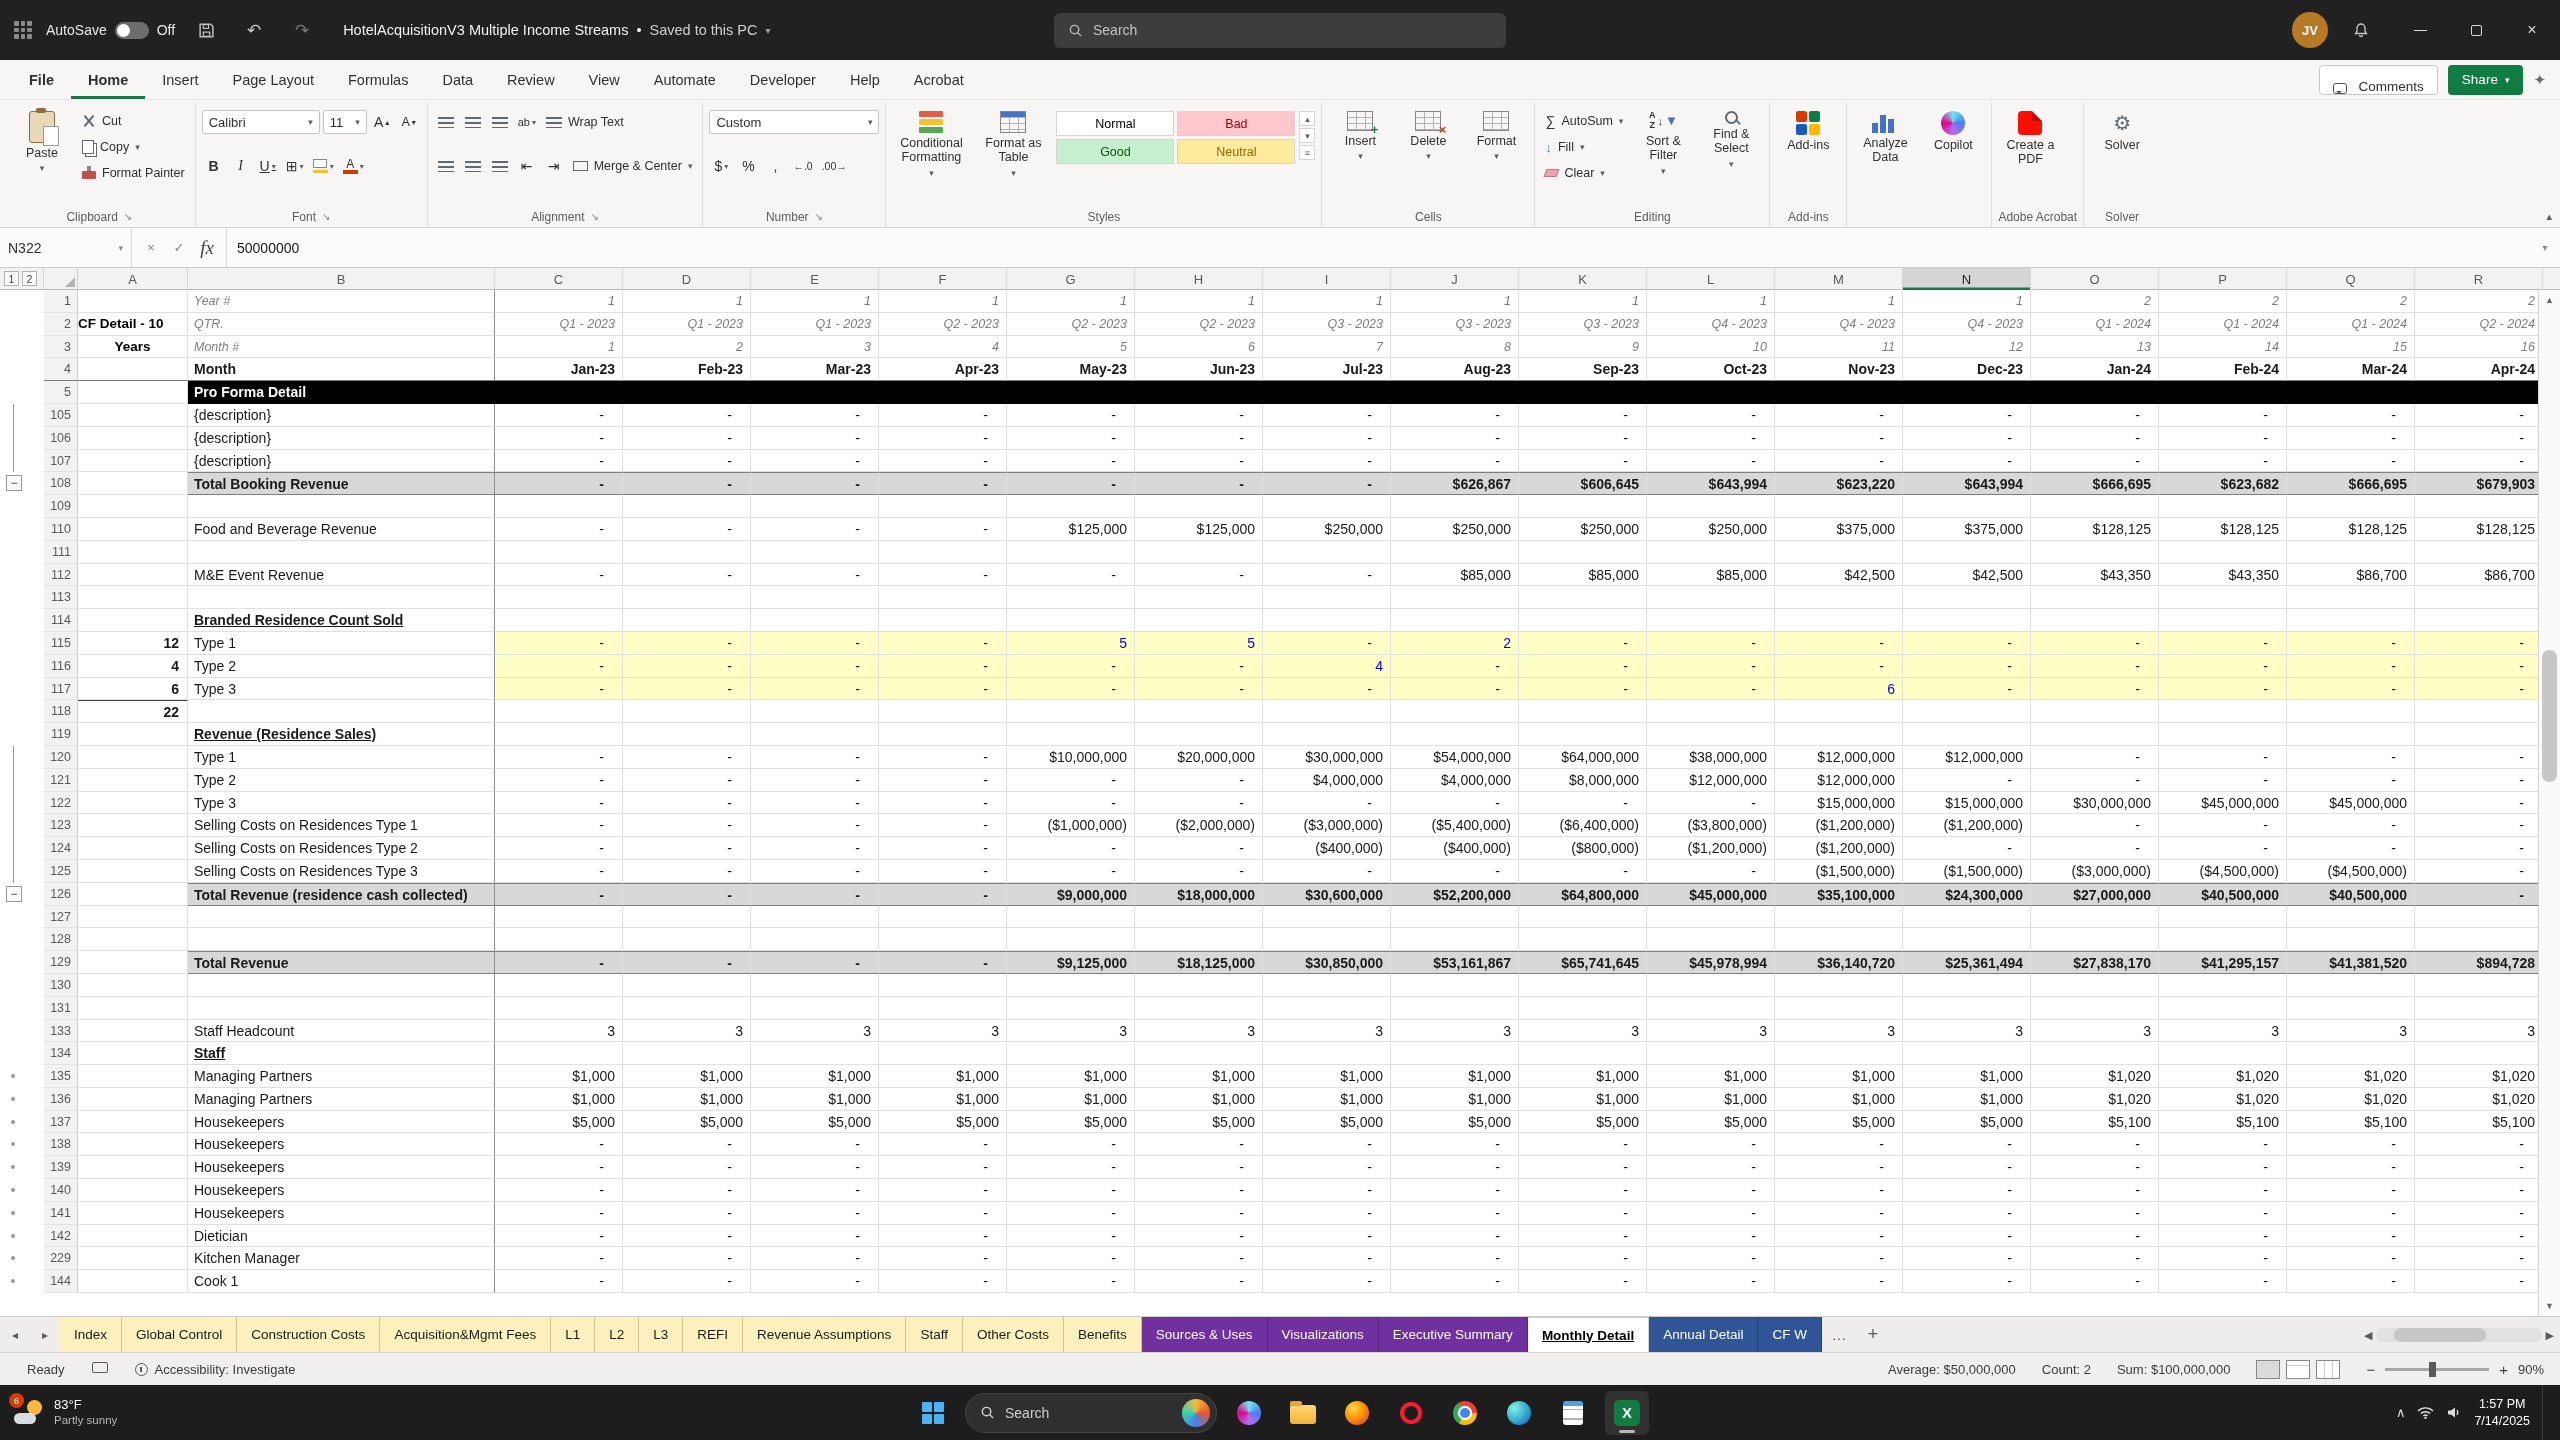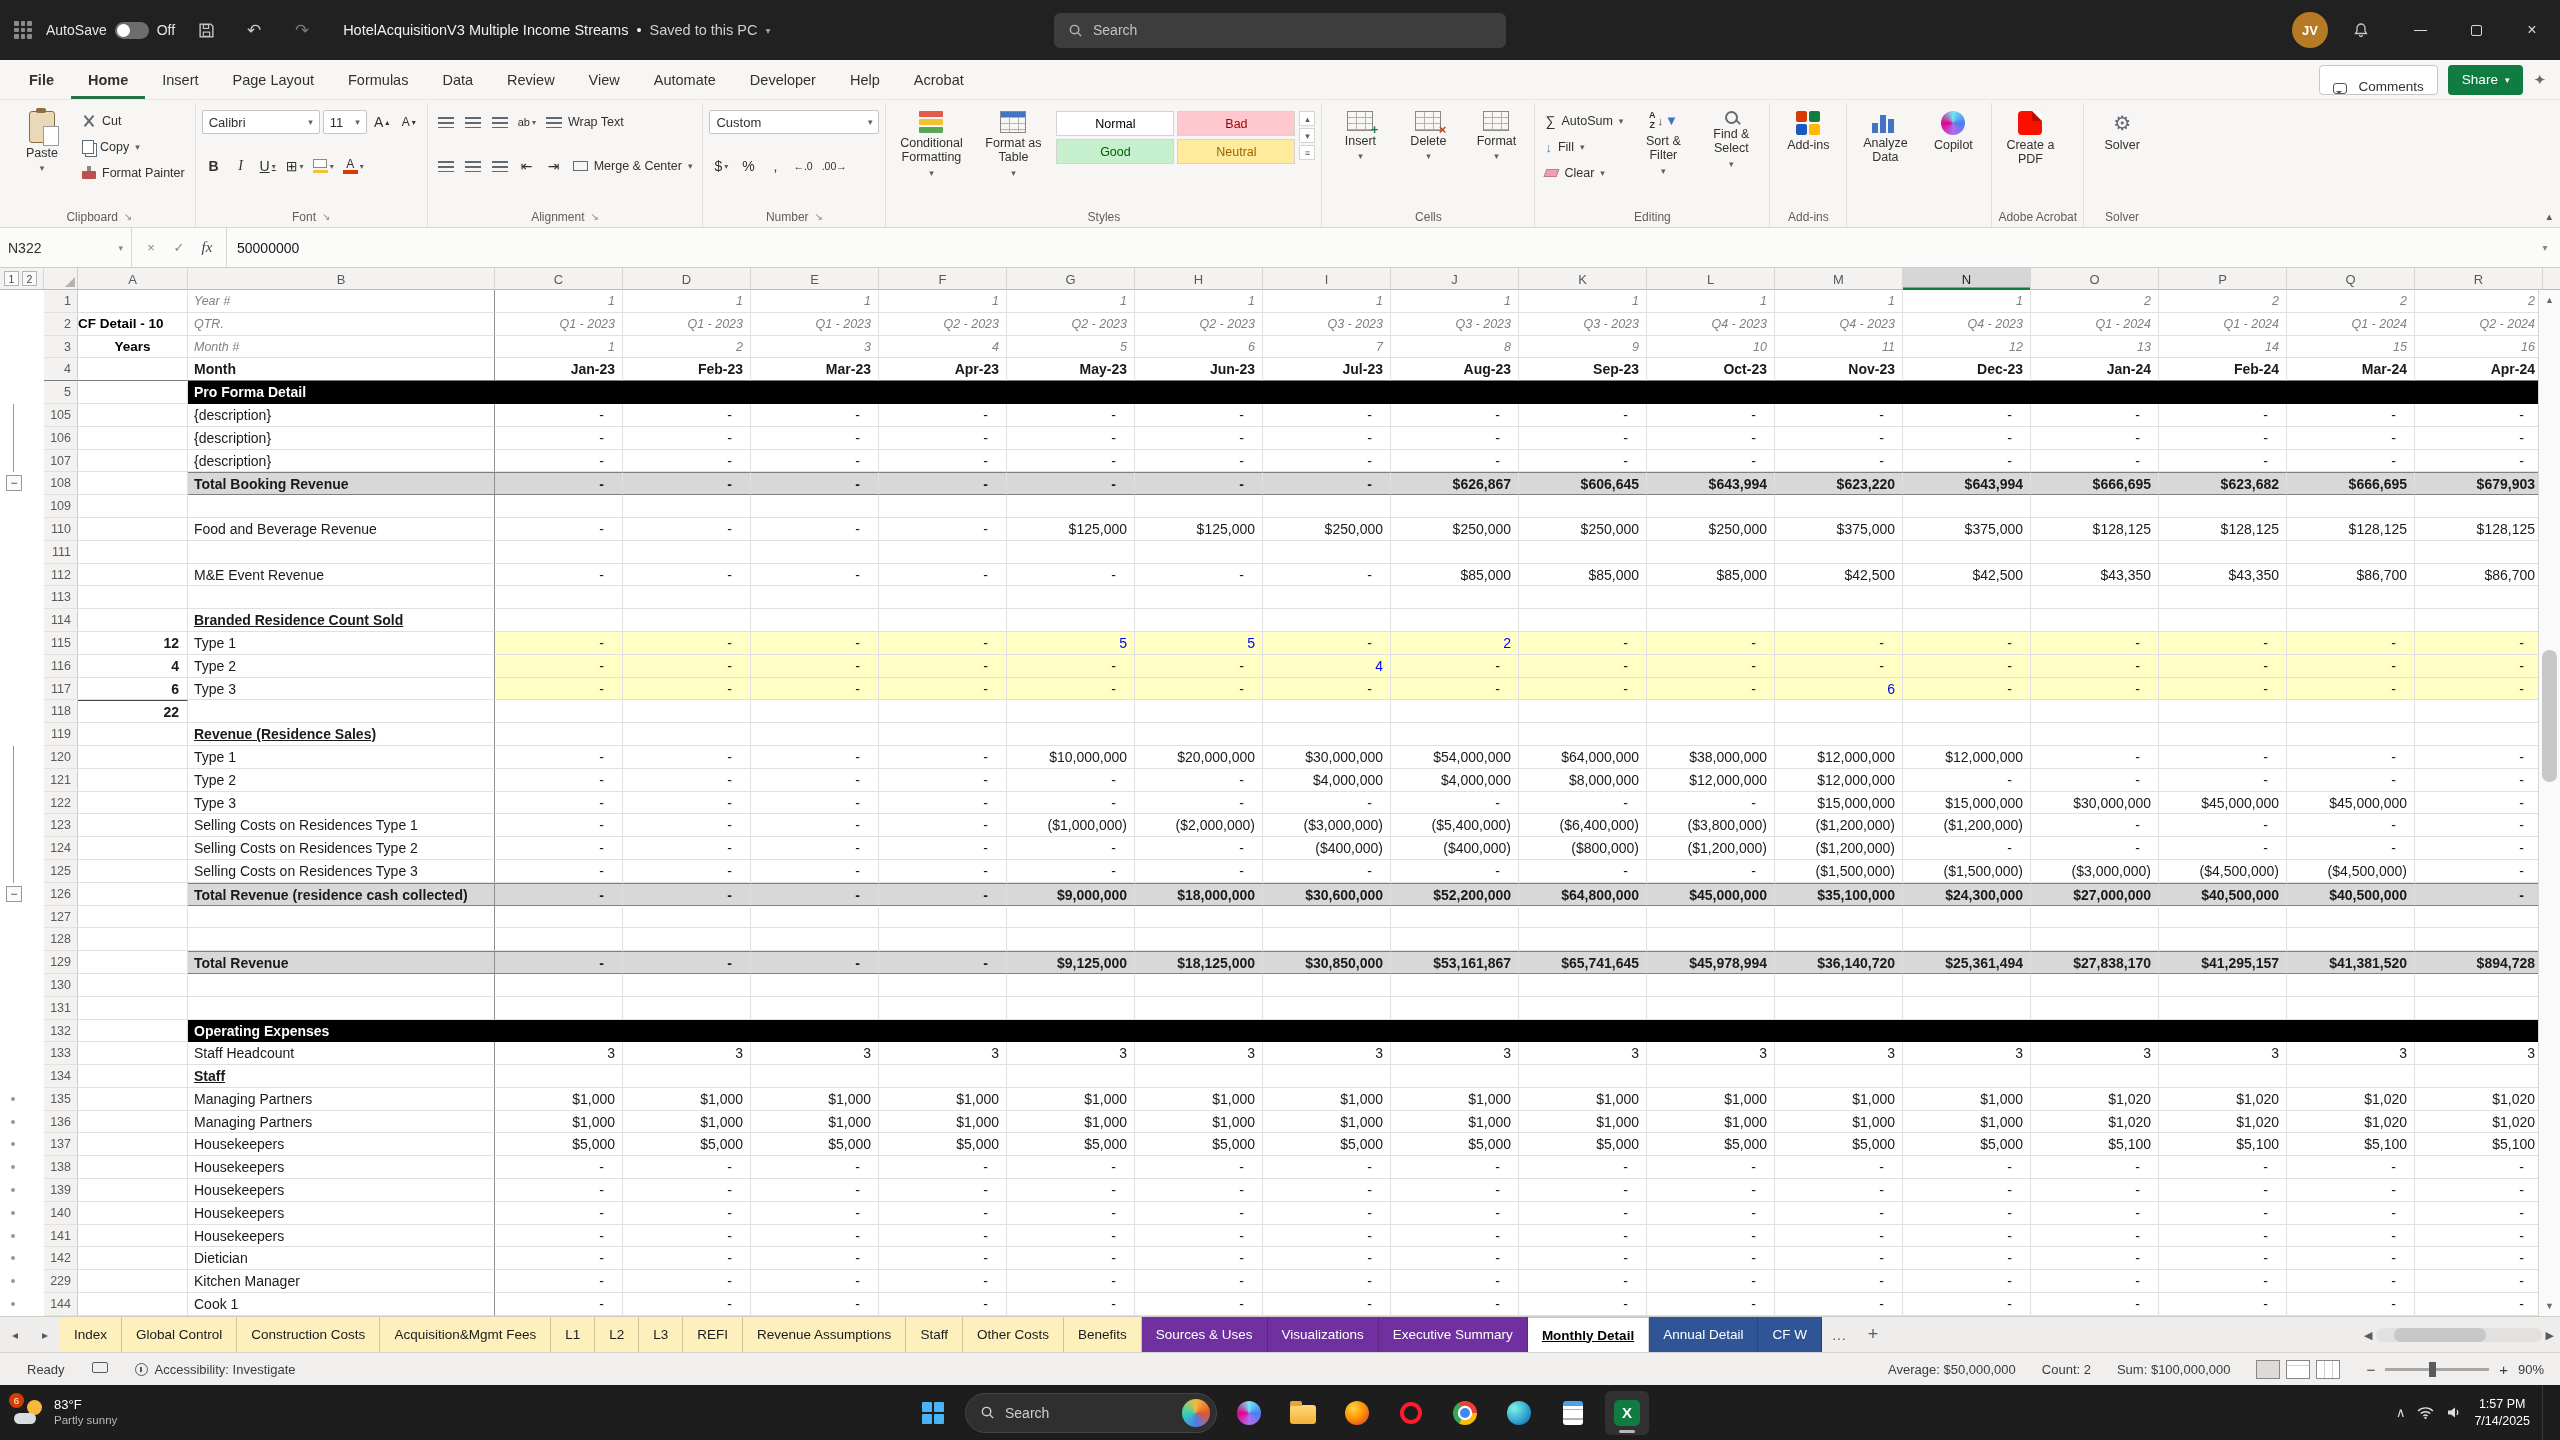--- a/index.html
+++ b/index.html
@@ -106,21 +106,21 @@
   .pdfic:after{content:"";position:absolute;right:0;top:0;border:5px solid #fff;border-left-color:#c00c00;border-bottom-color:#c00c00;border-radius:0 4px 0 0}
   .eraser{width:13px;height:8px;background:#f2a0b0;border:1px solid #b5838f;transform:skewX(-20deg)}
   .collapse-chev{position:absolute;right:8px;bottom:4px;color:#605e5c;font-size:11px}
 
   
   .fbar{height:40px;background:#fbfbfa;border-bottom:1px solid #cfcdca;display:flex;align-items:stretch;flex:none;font-size:14px}
   .namebox{width:132px;display:flex;align-items:center;justify-content:space-between;padding:0 8px;border-right:1px solid #d8d6d3;color:#323130}
   .namebox .dd{font-size:9px;color:#8a8886}
   .fbtns{display:flex;align-items:center;gap:2px;border-right:1px solid #d8d6d3;padding:0 6px}
   .fbtn{width:26px;height:26px;display:flex;align-items:center;justify-content:center;color:#8a8886;font-size:13px}
-  .fbtn.fx{font-style:italic;font-family:"Liberation Serif",serif;color:#444;font-size:15px}
+  .fbtn.fx{font-style:italic;font-family:"Liberation Serif",serif;color:#444;font-size:19px}
   .fvalue{flex:1;display:flex;align-items:center;padding-left:10px;color:#1a1a1a}
   .fexpand{width:30px;display:flex;align-items:center;justify-content:center;color:#8a8886;font-size:10px}
 
   
   .gridwrap{position:relative;flex:none;height:1048px;background:#fff;overflow:hidden}
   .hdr{display:flex;height:22px;background:#f3f2f1;border-bottom:1px solid #bdbbb9}
   .hgut{width:44px;flex:none;display:flex;align-items:center;gap:3px;padding-left:4px;border-right:1px solid #d8d6d3}
   .olvl{width:15px;height:15px;border:1px solid #b5b3b0;background:#fafafa;font-size:10.5px;color:#444;display:flex;align-items:center;justify-content:center}
   .hcorner{width:34px;flex:none;position:relative;border-right:1px solid #cfcdca;background:#f3f2f1}
   .hcorner .tri{position:absolute;right:2px;bottom:2px;width:0;height:0;border-style:solid;border-width:0 0 10px 10px;border-color:transparent transparent #b5b3b0 transparent}
@@ -1369,26 +1369,20 @@
           <span class="cv"></span>
           <span class="cv"></span>
           <span class="cv"></span>
           <span class="cv"></span>
           <span class="cv"></span>
           <span class="cv"></span>
           <span class="cv"></span>
           <span class="cv"></span>
           <span class="cv"></span>
           <span class="cv"></span>
-        </div>
-        <div class="grow t-section">
-          <span class="gut"></span>
-          <span class="rn">132</span>
-          <span class="ca"></span>
-          <span class="band">Operating Expenses</span>
         </div>
         <div class="grow t-data">
           <span class="gut"></span>
           <span class="rn">133</span>
           <span class="ca"></span>
           <span class="cb">Staff Headcount</span>
           <span class="cv">3</span>
           <span class="cv">3</span>
           <span class="cv">3</span>
           <span class="cv">3</span>

